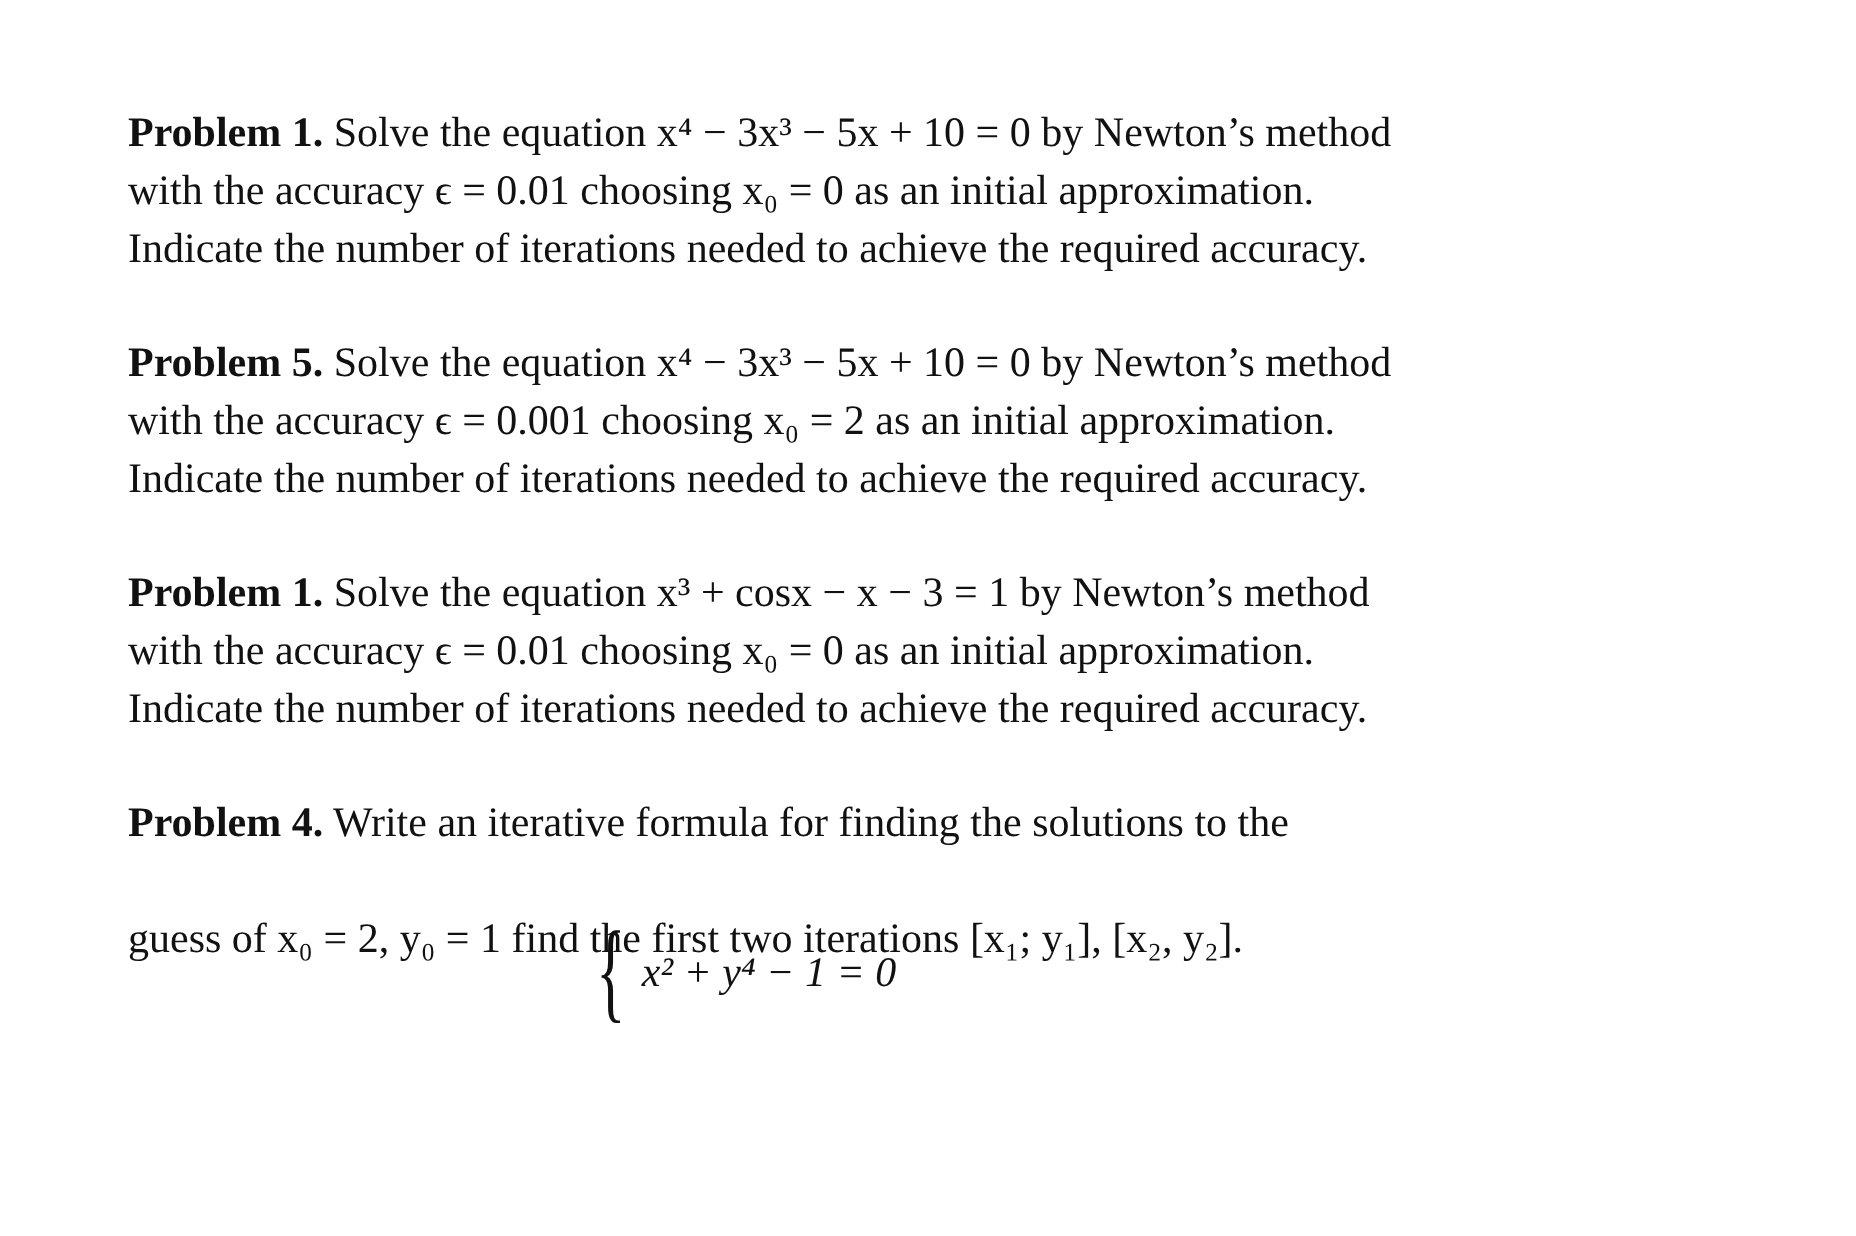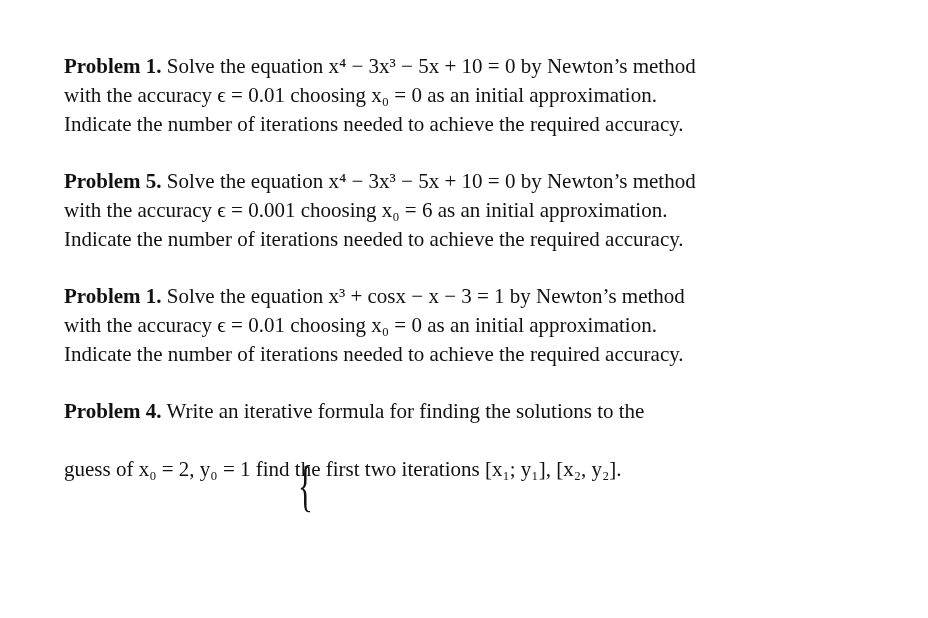--- a/index.html
+++ b/index.html
@@ -22,34 +22,35 @@
 <div class="page">
   <div class="problem">
     <span class="title">Problem 1.</span>
     <span>Solve the equation x⁴ − 3x³ − 5x + 10 = 0 by Newton’s method</span><br>
     <span>with the accuracy ϵ = 0.01 choosing x₀ = 0 as an initial approximation.</span><br>
     <span>Indicate the number of iterations needed to achieve the required accuracy.</span>
   </div>
   <div class="problem">
     <span class="title">Problem 5.</span>
     <span>Solve the equation x⁴ − 3x³ − 5x + 10 = 0 by Newton’s method</span><br>
-    <span>with the accuracy ϵ = 0.001 choosing x₀ = 6 as an initial approximation.</span><br>
+    <span>with the accuracy ϵ = 0.001 choosing x₀ = 2 as an initial approximation.</span><br>
     <span>Indicate the number of iterations needed to achieve the required accuracy.</span>
   </div>
   <div class="problem">
     <span class="title">Problem 1.</span>
     <span>Solve the equation x³ + cosx − x − 3 = 1 by Newton’s method</span><br>
     <span>with the accuracy ϵ = 0.01 choosing x₀ = 0 as an initial approximation.</span><br>
     <span>Indicate the number of iterations needed to achieve the required accuracy.</span>
   </div>
   <div class="problem">
     <span class="title">Problem 4.</span>
     <span>Write an iterative formula for finding the solutions to the</span><br>
     <br>
     <span>guess of x₀ = 2, y₀ = 1 find the first two iterations [x₁; y₁], [x₂, y₂].</span>
   </div>
 </div>
 
 <div class="system">
   <span class="brace">{</span>
   <div class="eqs">
+    <div class="m">x² + y⁴ − 1 = 0</div>
   </div>
 </div>
 
 </body></html>

